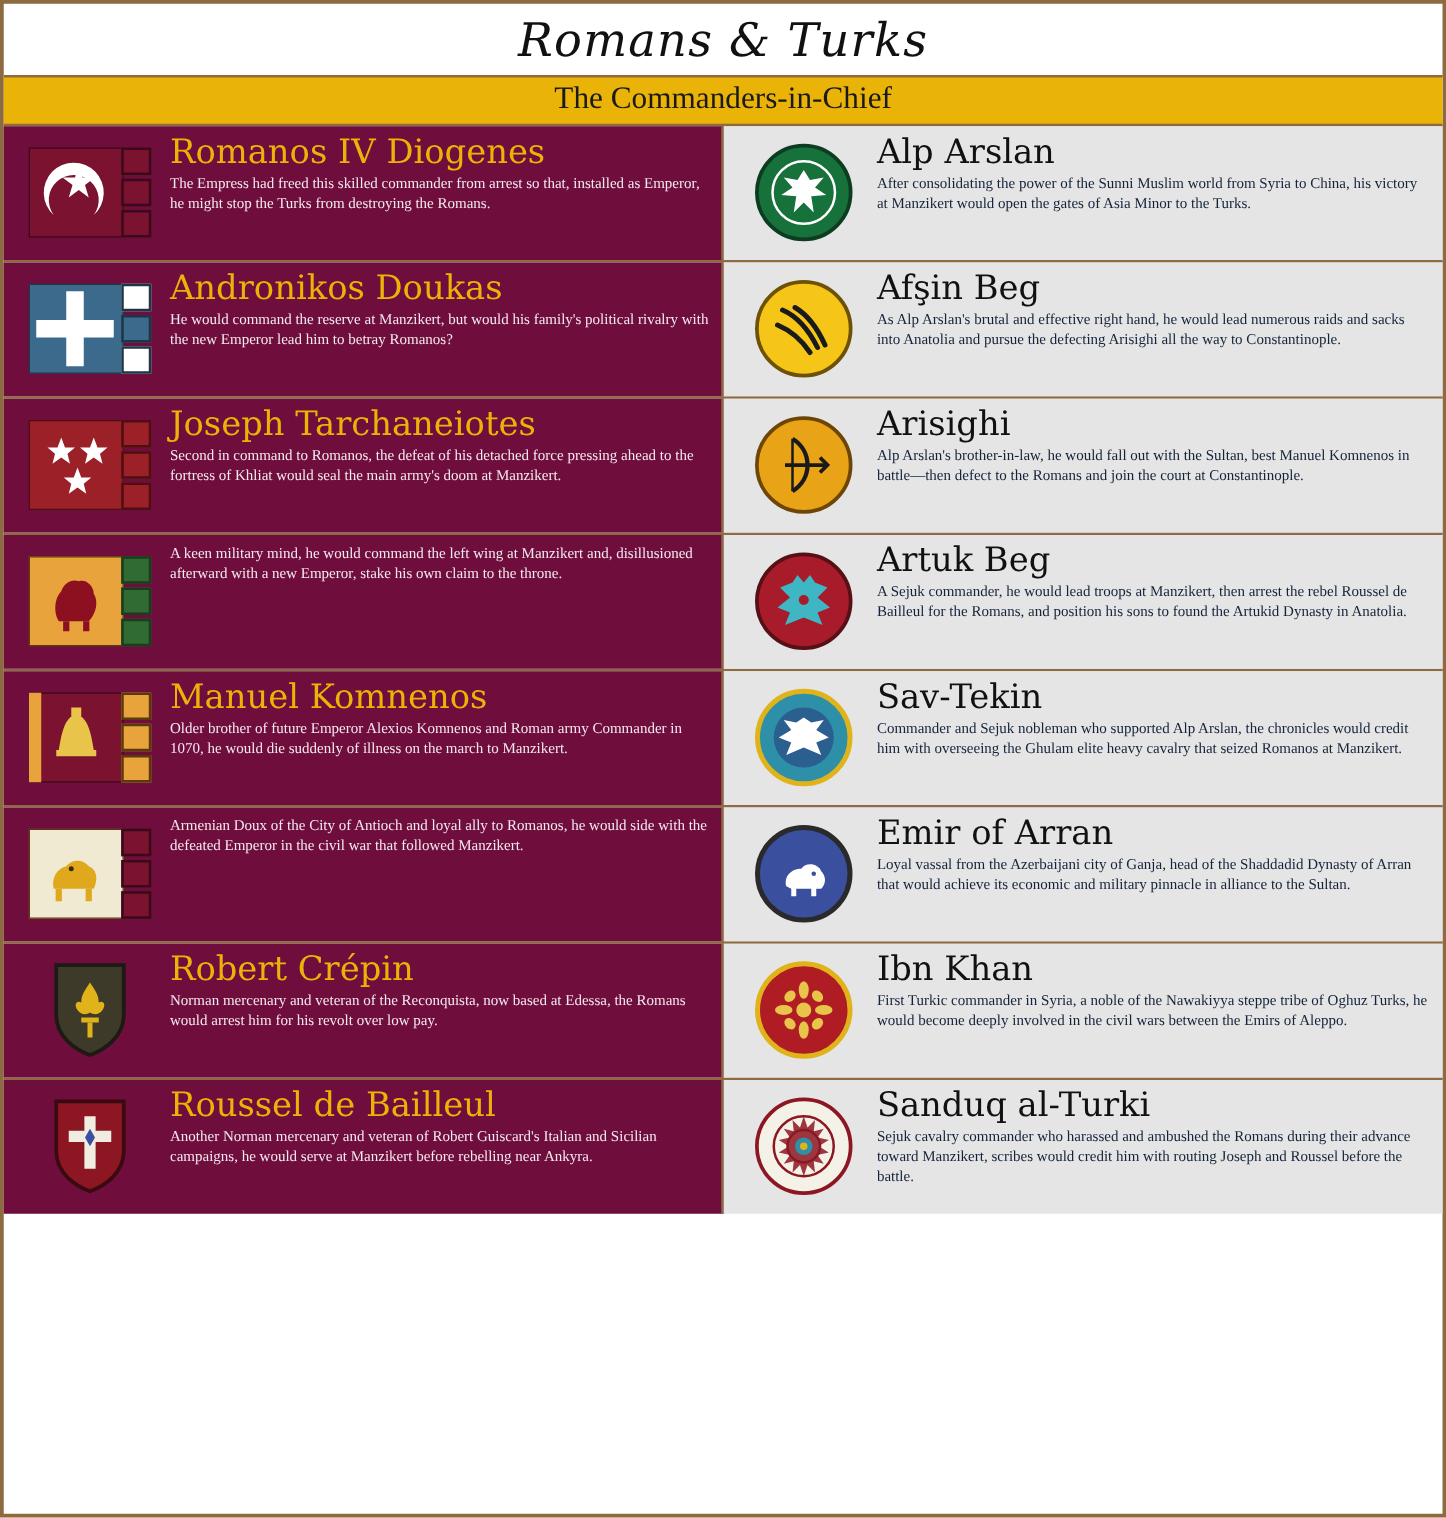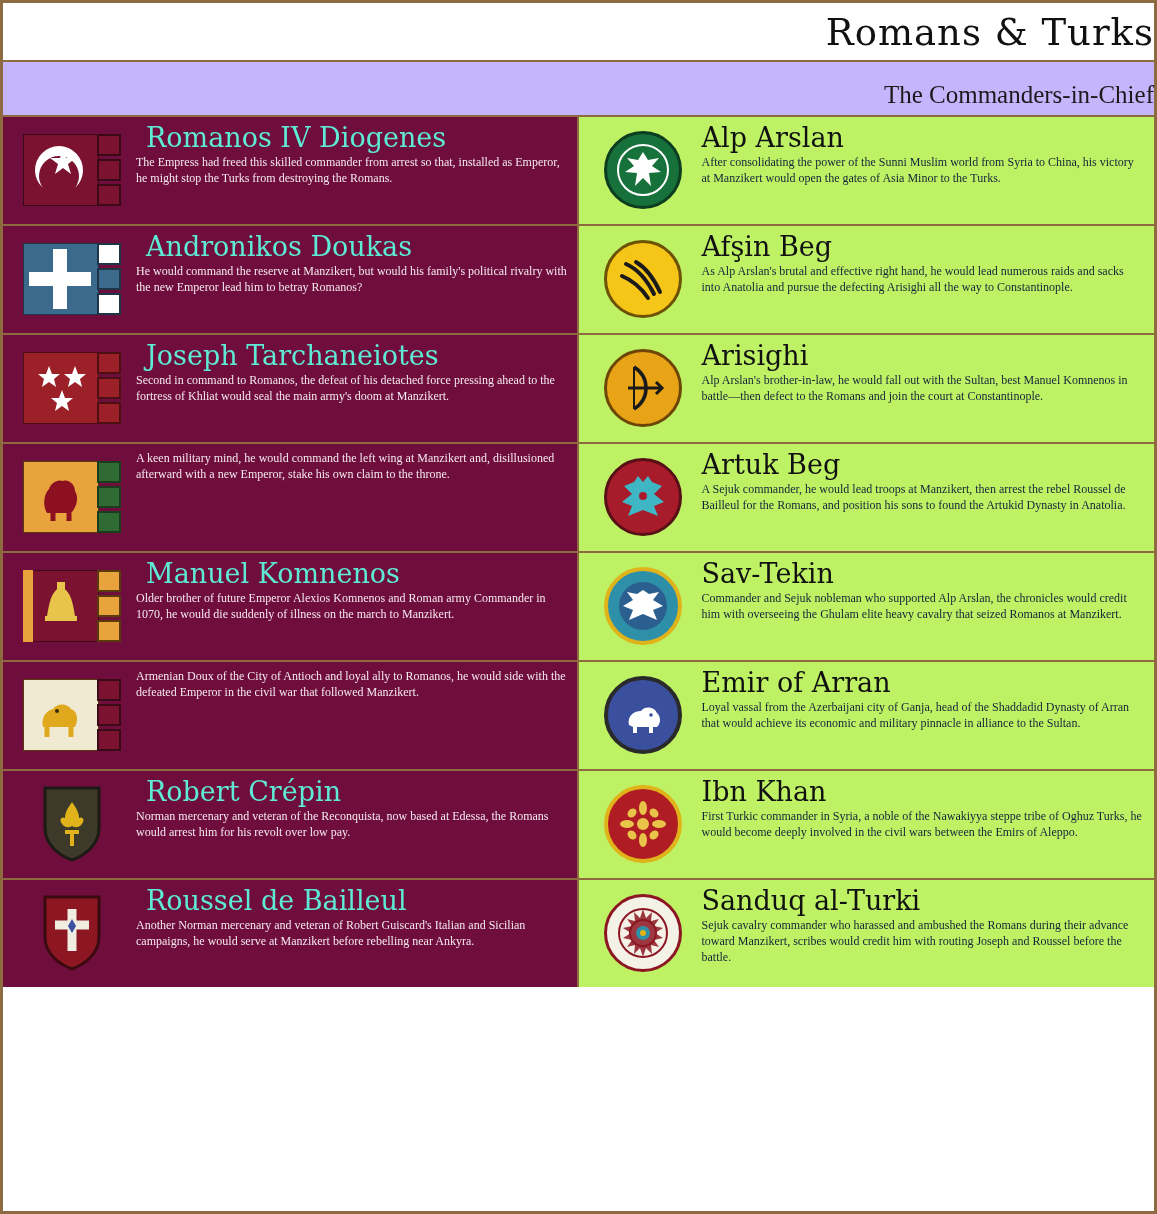--- a/index.html
+++ b/index.html
@@ -15,35 +15,36 @@
     overflow: hidden;
   }
   .page {
     position: relative;
     width: 1157px;
     height: 1214px;
     box-sizing: border-box;
     border: 3px solid #8d6a3f;
   }
   .title {
-    text-align: right;
+    text-align: center;
     font-family: "DejaVu Serif", serif;
     font-size: 37px;
     letter-spacing: 1px;
     padding: 8px 0 6px 0;
     color: #111;
     font-weight: normal;
+    font-style: italic;
   }
   .section-head {
-    background: #c4b5fd;
+    background: #eab308;
     border-top: 2px solid #8d6a3f;
     border-bottom: 2px solid #8d6a3f;
-    text-align: right;
+    text-align: center;
     font-size: 25px;
-    padding: 19px 0 6px 0;
+    padding: 3px 0 6px 0;
     font-family: "Liberation Serif", serif;
     color: #1a1a1a;
   }
   .row {
     display: flex;
     width: 100%;
     border-bottom: 2px solid #8d6a3f;
     box-sizing: border-box;
   }
   .row:last-child { border-bottom: none; }
@@ -53,21 +54,21 @@
     width: 50%;
     padding: 7px 9px 8px 9px;
     align-items: flex-start;
   }
   .cell.roman {
     background: #6f0d3c;
     color: #ffffff;
     border-right: 2px solid #8d6a3f;
   }
   .cell.turk {
-    background: #bef264;
+    background: #e5e5e5;
     color: #111111;
   }
   .emblem {
     flex: 0 0 120px;
     height: 92px;
     display: flex;
     align-items: center;
     justify-content: center;
   }
   .cell.turk .emblem { flex: 0 0 110px; }
@@ -75,21 +76,21 @@
     flex: 1 1 auto;
     padding-left: 4px;
   }
   .name {
     font-family: "DejaVu Serif", serif;
     font-size: 27px;
     line-height: 1.05;
     margin: 0 0 3px 0;
     font-weight: normal;
   }
-  .cell.roman .name { color: #5eead4; margin-left: 10px; }
+  .cell.roman .name { color: #eab308; }
   .cell.turk .name { color: #111; }
   .desc {
     font-family: "Liberation Serif", serif;
     font-size: 12px;
     line-height: 1.32;
     margin: 0;
   }
   .cell.roman .desc { color: #f4e9ef; }
   .cell.turk .desc { color: #14233a; }
 

